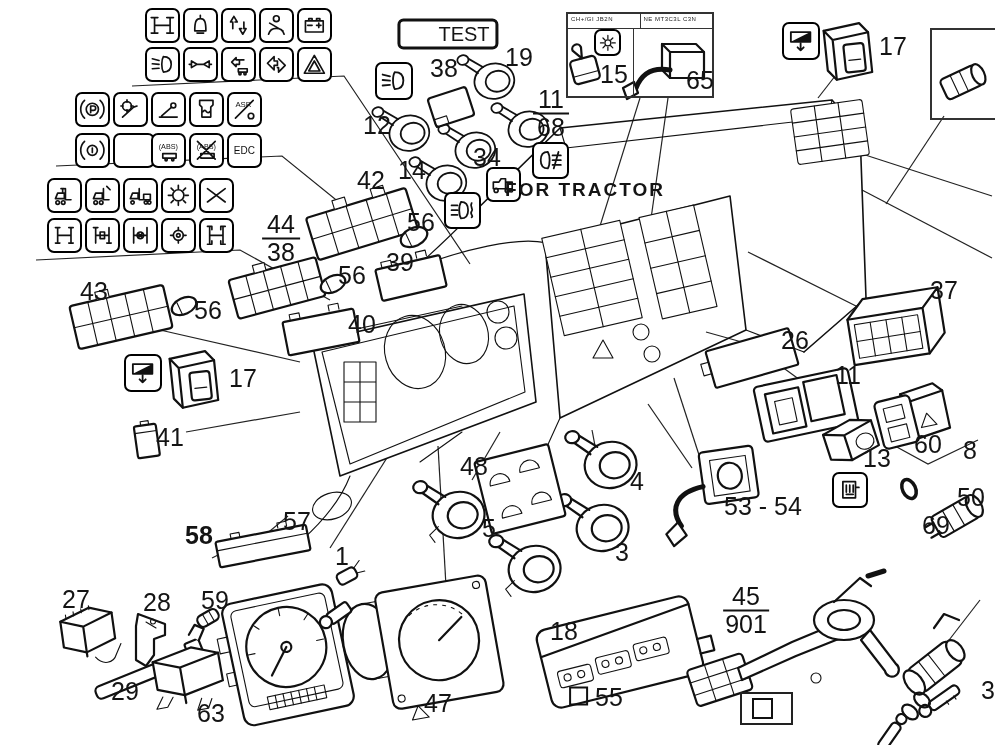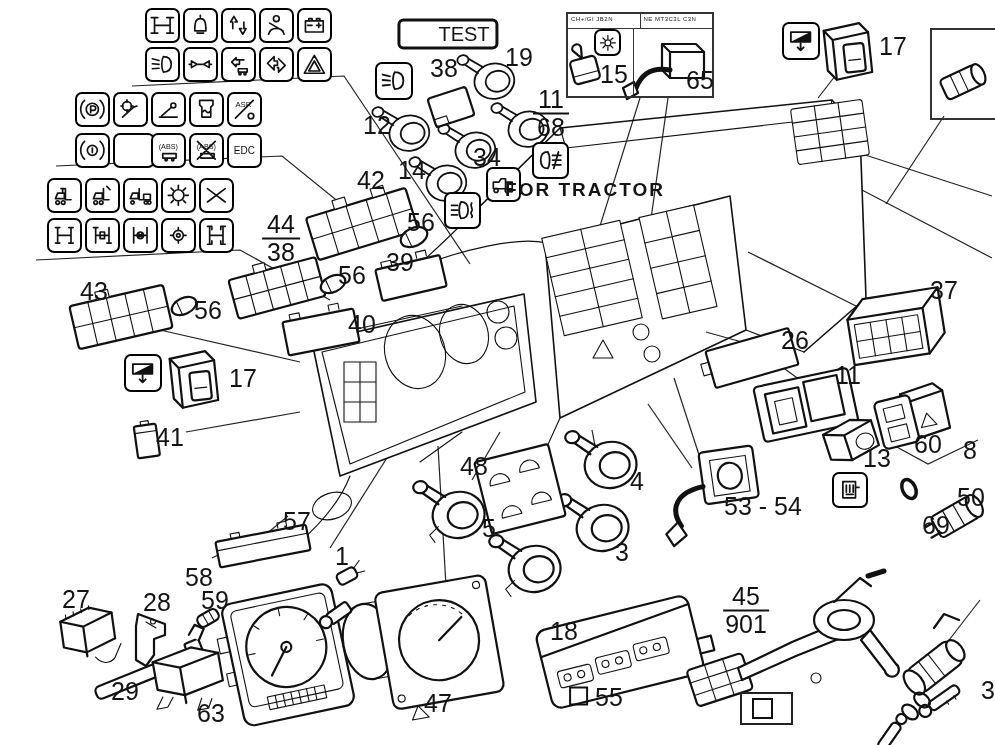--- a/index.html
+++ b/index.html
@@ -451,21 +451,21 @@
     <div class="callout" style="left: 970px; top: 450px;">8</div>
     <div class="callout" style="left: 936px; top: 485px; margin-top: 40px;">69</div>
     <div class="callout" style="left: 971px; top: 497px;">50</div>
     <div class="callout" style="left: 474px; top: 466px;">48</div>
     <div class="callout" style="left: 489px; top: 528px;">5</div>
     <div class="callout" style="left: 637px; top: 481px;">4</div>
     <div class="callout" style="left: 622px; top: 552px;">3</div>
     <div class="callout" style="left: 564px; top: 587px; margin-top: 44px;">18</div>
     <div class="callout" style="left: 763px; top: 506px;">53 - 54</div>
     <div class="callout" style="left: 297px; top: 521px;">57</div>
-    <div class="callout" style="left: 199px; top: 577px;">58</div>
+    <div class="callout" style="left: 199px; top: 535px; font-weight: bold;">58</div>
     <div class="callout" style="left: 76px; top: 599px;">27</div>
     <div class="callout" style="left: 157px; top: 602px;">28</div>
     <div class="callout" style="left: 215px; top: 600px;">59</div>
     <div class="callout" style="left: 125px; top: 691px;">29</div>
     <div class="callout" style="left: 211px; top: 713px;">63</div>
     <div class="callout" style="left: 342px; top: 556px;">1</div>
     <div class="callout" style="left: 438px; top: 703px;">47</div>
     <div class="callout" style="left: 596px; top: 697px;"><span class="sq"></span><span>55</span></div>
     <div class="callout caption" style="left: 585px; top: 190px;">FOR TRACTOR</div>
     <div class="callout" style="left: 988px; top: 690px;">3</div>

